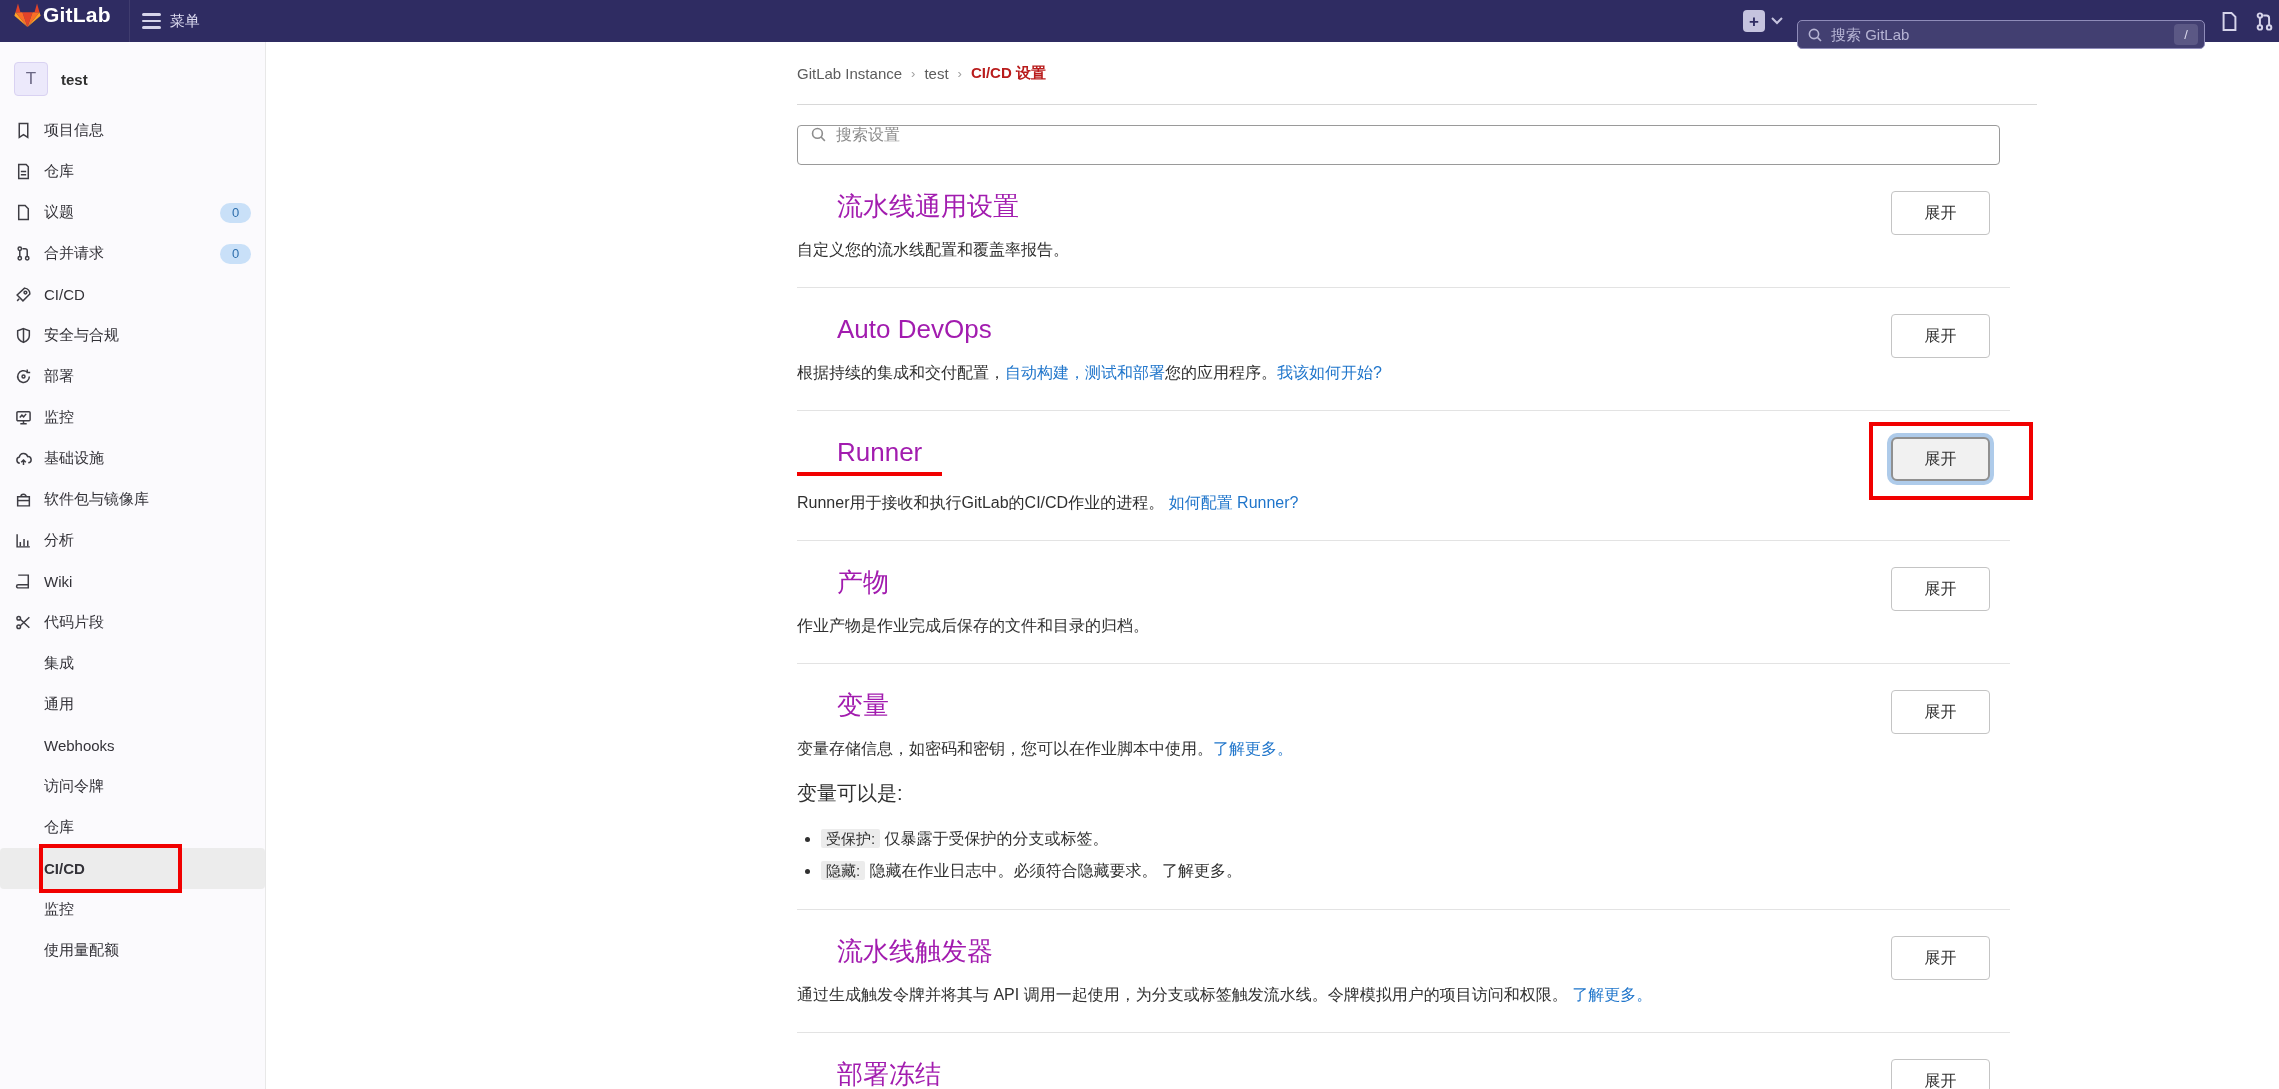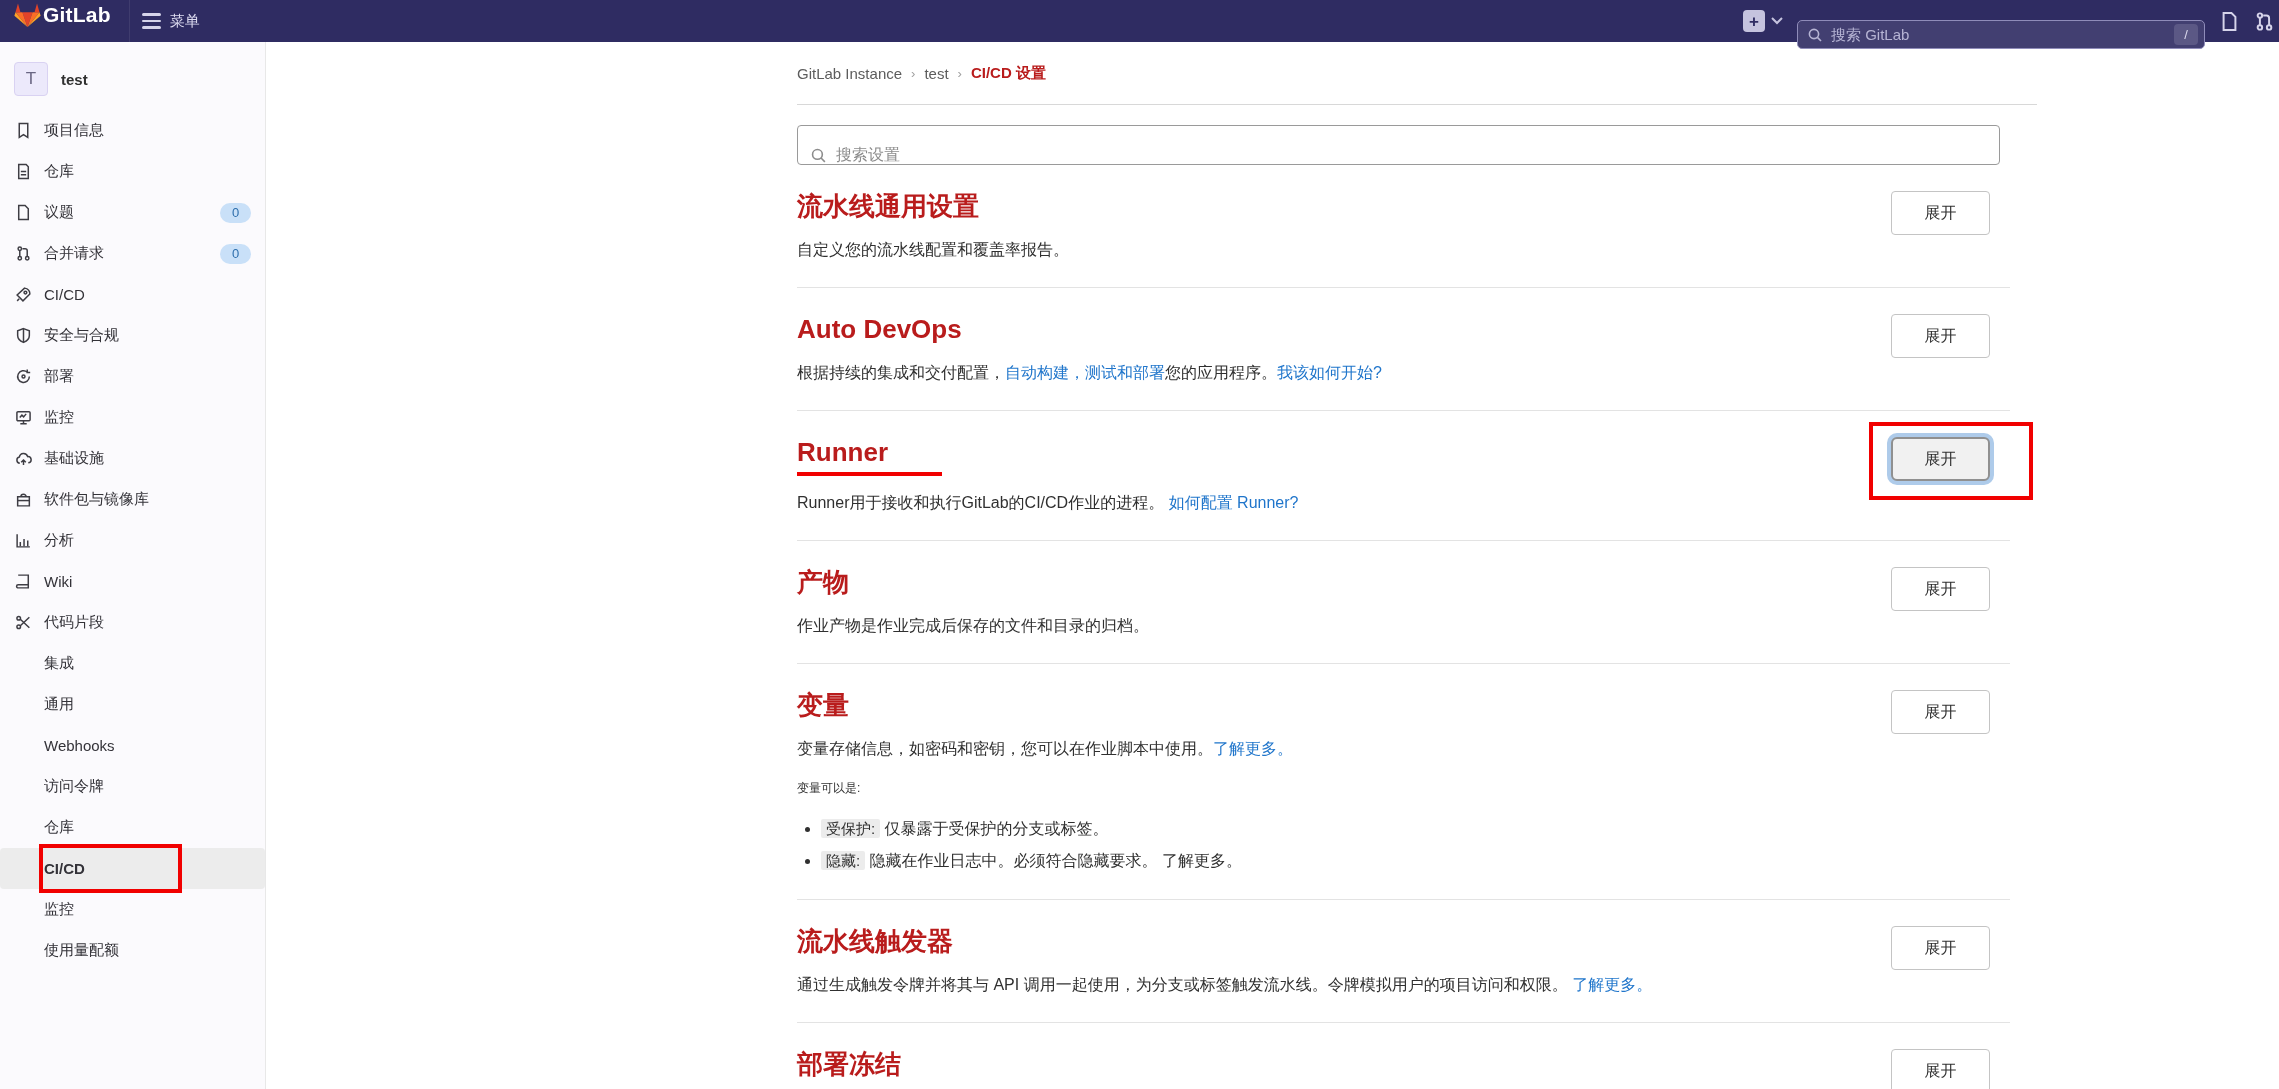--- a/index.html
+++ b/index.html
@@ -41,32 +41,32 @@
   .sub-item { position:relative; display:flex; align-items:center; height:41px; padding:0 14px 0 44px; font-size:15px; color:#333238; cursor:pointer; }
   .sub-item.active { background:#ececec; border-radius:4px; font-weight:700; }
 
   
   .main { flex:1; padding-left:531px; }
   .content { width:1213px; }
   .breadcrumb { display:flex; align-items:center; gap:9px; margin-top:22px; font-size:15px; color:#5c5c5c; }
   .breadcrumb .sep { color:#a0a0a0; font-size:13px; }
   .breadcrumb .current { color:#b91c1c; font-weight:700; }
   .crumb-divider { width:1240px; height:1px; background:#d8d8d8; margin-top:21px; }
-  .settings-search { display:flex; align-items:flex-end; width:1203px; height:40px; border:1px solid #9a9a9a; border-radius:4px; margin-top:20px; padding:0 12px; color:#888; }
+  .settings-search { display:flex; align-items:flex-start; width:1203px; height:40px; border:1px solid #9a9a9a; border-radius:4px; margin-top:20px; padding:0 12px; color:#888; }
   .settings-search input { flex:1; border:none; outline:none; font-size:16px; padding-left:9px; color:#333; font-family:inherit; }
   .settings-search input::placeholder { color:#8c8c8c; }
 
   .section { display:flex; align-items:flex-start; padding:24px 0 26px 0; border-bottom:1px solid #e3e3e3; }
   .sec-body { flex:1; padding-right:30px; }
-  .sec-title { font-size:26px; font-weight:700; color:#b91c1c; line-height:34px; }
+  .sec-title { font-size:26px; font-weight:400; color:#a21caf; line-height:34px;margin-left:40px; }
   .sec-desc { margin-top:16px; font-size:16px; line-height:22px; color:#303030; }
   .sec-desc .link, a.link { color:#1f75cb; text-decoration:none; cursor:pointer; }
   .btn-col { flex:none; width:182px; display:flex; justify-content:flex-end; padding-right:20px; padding-top:2px; }
   .expand-btn { min-width:99px; height:44px; background:#fff; border:1px solid #c4c4c4; border-radius:4px; font-size:16px; color:#303030; font-family:inherit; cursor:pointer; }
-  .sub-head { margin-top:20px; font-size:12px; color:#303030; }
+  .sub-head { margin-top:20px; font-size:20px; color:#303030; }
   ul.var-list { margin:20px 0 0 24px; font-size:16px; color:#303030; }
   ul.var-list li { margin-top:8px; line-height:24px; }
   .kbd { background:#ececec; border-radius:2px; padding:1px 5px; font-size:15px; }
 
   
   .anno { position:absolute; border:4px solid #f10000; pointer-events:none; z-index:9; }
   .anno-settings { left:2px; top:-4px; width:192px; height:47px; }
   .anno-cicd { left:39px; top:-4px; width:143px; height:49px; }
   .runner-underline { width:145px; height:4px; background:#f10000; margin-top:3px; }
   .runner-btn-wrap { position:relative; display:inline-block; }

